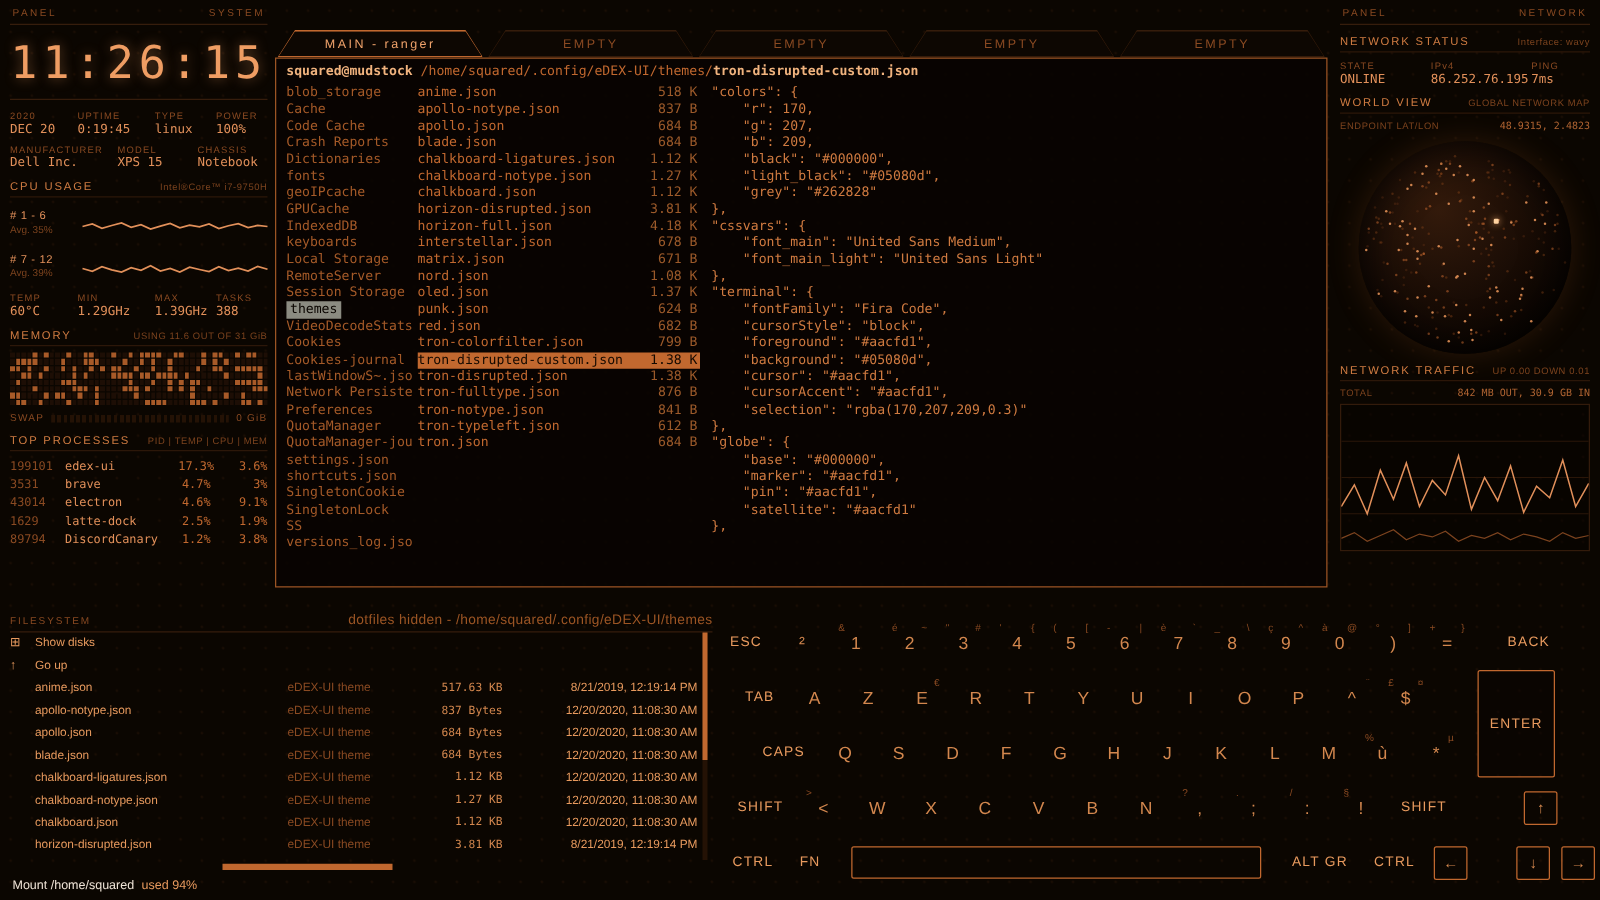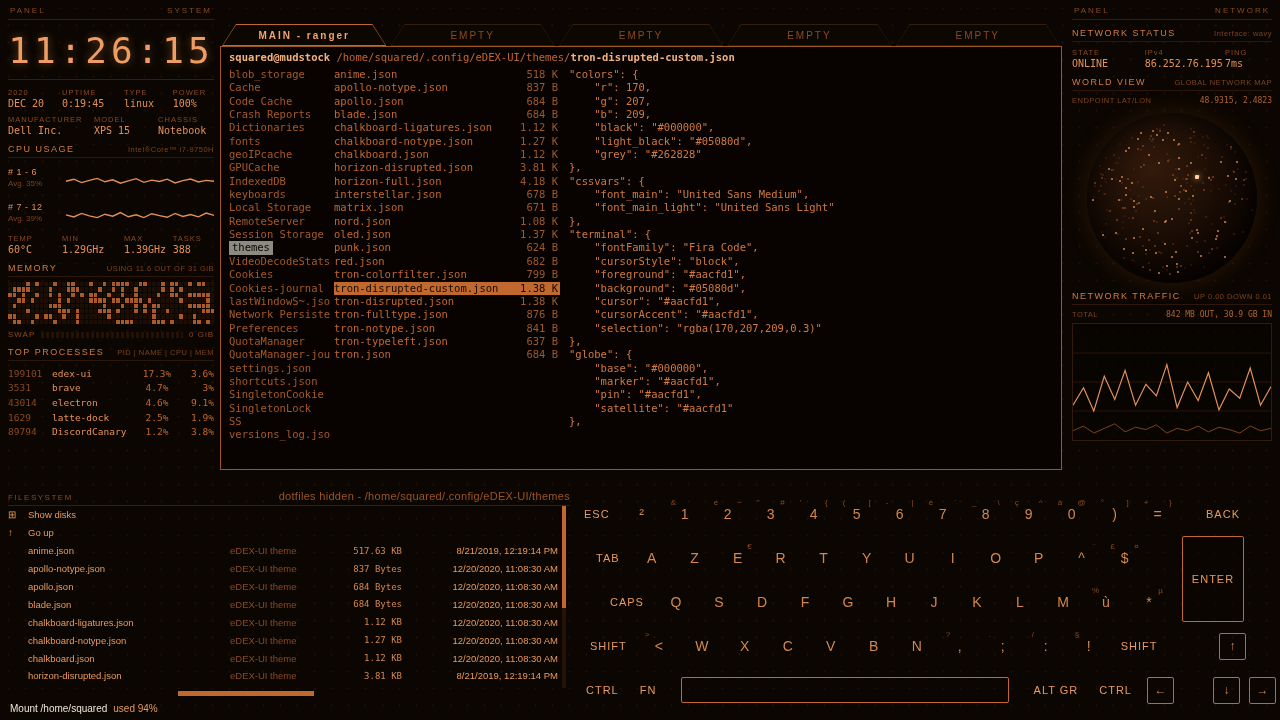--- a/index.html
+++ b/index.html
@@ -56,21 +56,21 @@
   .tiny-dim{font-size:7.5px;color:#7c431e;letter-spacing:.5px}
   .tiny-val{font-size:8px;color:#b06432;font-family:"DejaVu Sans Mono",monospace}
 
   
   #terminal{position:absolute;left:220px;top:24px;width:842px;height:446px}
   #tabs{display:flex;height:22px}
   .tab{flex:1;position:relative;margin:0 2px;clip-path:polygon(14px 0,calc(100% - 14px) 0,100% 100%,0 100%);background:#351c0b}
   .tab.active{background:#c1682f}
   .tab-inner{position:absolute;inset:1px;clip-path:polygon(13px 0,calc(100% - 13px) 0,100% 100%,0 100%);background:#0d0702;display:flex;align-items:center;justify-content:center}
   .tab-label{font-size:10px;letter-spacing:2px;color:#8a4a22}
-  .tab.active .tab-label{color:#f0a36b;font-weight:bold}
+  .tab.active .tab-label{color:#f0a36b;font-weight:normal}
   .term-box{position:absolute;top:22px;left:0;right:0;bottom:0;border:1px solid #9c5524;background:rgba(8,4,1,.85);font-family:"DejaVu Sans Mono",monospace;font-size:10.5px}
   .prompt{position:absolute;left:8px;top:4px;white-space:nowrap}
   .prompt .u{color:#f0b37e;font-weight:bold}
   .prompt .p{color:#c1682f}
   .prompt .f{color:#f0b37e;font-weight:bold}
   .rcol{position:absolute;top:21px;bottom:26px;overflow:hidden;line-height:13.35px;white-space:nowrap}
   #ranger-dirs{left:8px;width:101px;color:#a55a28}
   #ranger-files{left:113px;width:226px}
   #ranger-preview{left:348px;right:8px;color:#cf7a40;white-space:pre}
   .dir-row{height:13.35px;overflow:hidden}
@@ -575,21 +575,21 @@
         <div class="on"></div>
         <div class="off"></div>
       </div>
     <div class="swap-row">
       <span>SWAP</span>
       <span class="swap-bar"></span>
       <span>0 GiB</span>
     </div>
     <div class="sec-head">
       <span>TOP PROCESSES</span>
-      <span class="sec-sub">PID | NAME | CPU | MEM</span>
+      <span class="sec-sub">PID | TEMP | CPU | MEM</span>
     </div>
     <div id="proc-rows">
         <div class="proc-row">
           <span class="proc-pid">199101</span>
           <span class="proc-name">edex-ui</span>
           <span class="proc-cpu">17.3%</span>
           <span class="proc-mem">3.6%</span>
         </div>
         <div class="proc-row">
           <span class="proc-pid">3531</span>
@@ -756,21 +756,21 @@
           <div class="file-row">
             <span class="file-name">tron-fulltype.json</span>
             <span class="file-size">876 B</span>
           </div>
           <div class="file-row">
             <span class="file-name">tron-notype.json</span>
             <span class="file-size">841 B</span>
           </div>
           <div class="file-row">
             <span class="file-name">tron-typeleft.json</span>
-            <span class="file-size">637 B</span>
+            <span class="file-size">612 B</span>
           </div>
           <div class="file-row">
             <span class="file-name">tron.json</span>
             <span class="file-size">684 B</span>
           </div>
         </div>
       <div class="rcol" id="ranger-preview"><div class="prev-line">"colors": {</div><div class="prev-line">    "r": 170,</div><div class="prev-line">    "g": 207,</div><div class="prev-line">    "b": 209,</div><div class="prev-line">    "black": "#000000",</div><div class="prev-line">    "light_black": "#05080d",</div><div class="prev-line">    "grey": "#262828"</div><div class="prev-line">},</div><div class="prev-line">"cssvars": {</div><div class="prev-line">    "font_main": "United Sans Medium",</div><div class="prev-line">    "font_main_light": "United Sans Light"</div><div class="prev-line">},</div><div class="prev-line">"terminal": {</div><div class="prev-line">    "fontFamily": "Fira Code",</div><div class="prev-line">    "cursorStyle": "block",</div><div class="prev-line">    "foreground": "#aacfd1",</div><div class="prev-line">    "background": "#05080d",</div><div class="prev-line">    "cursor": "#aacfd1",</div><div class="prev-line">    "cursorAccent": "#aacfd1",</div><div class="prev-line">    "selection": "rgba(170,207,209,0.3)"</div><div class="prev-line">},</div><div class="prev-line">"globe": {</div><div class="prev-line">    "base": "#000000",</div><div class="prev-line">    "marker": "#aacfd1",</div><div class="prev-line">    "pin": "#aacfd1",</div><div class="prev-line">    "satellite": "#aacfd1"</div><div class="prev-line">},</div></div>
     </div>
   </section>
 

